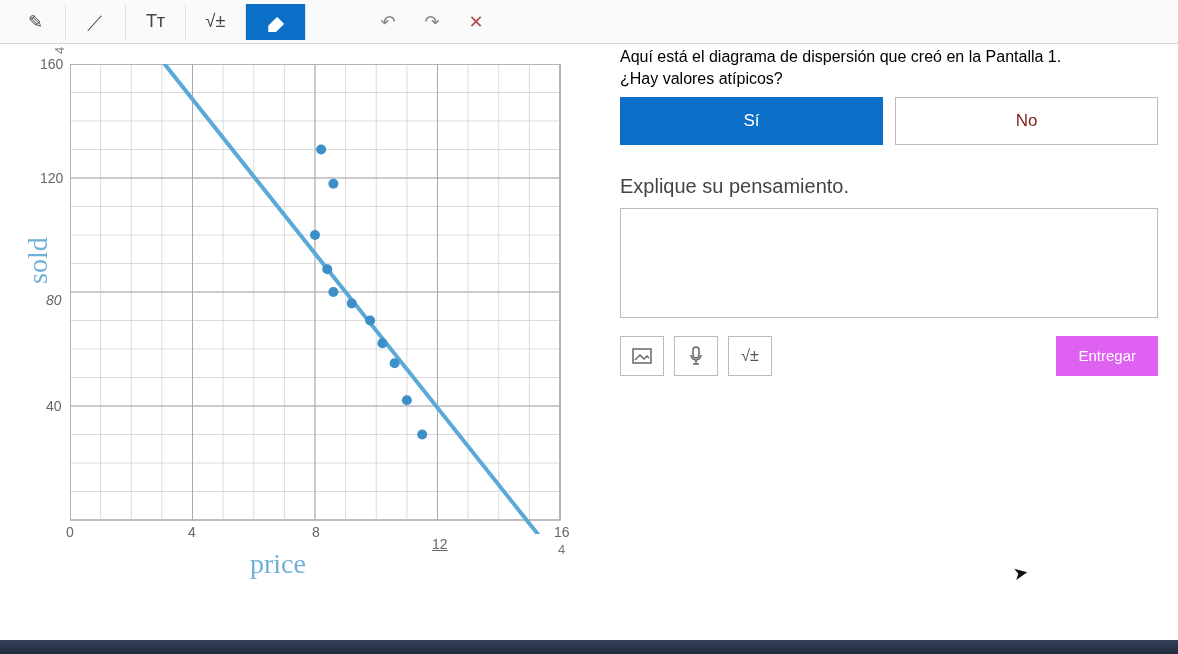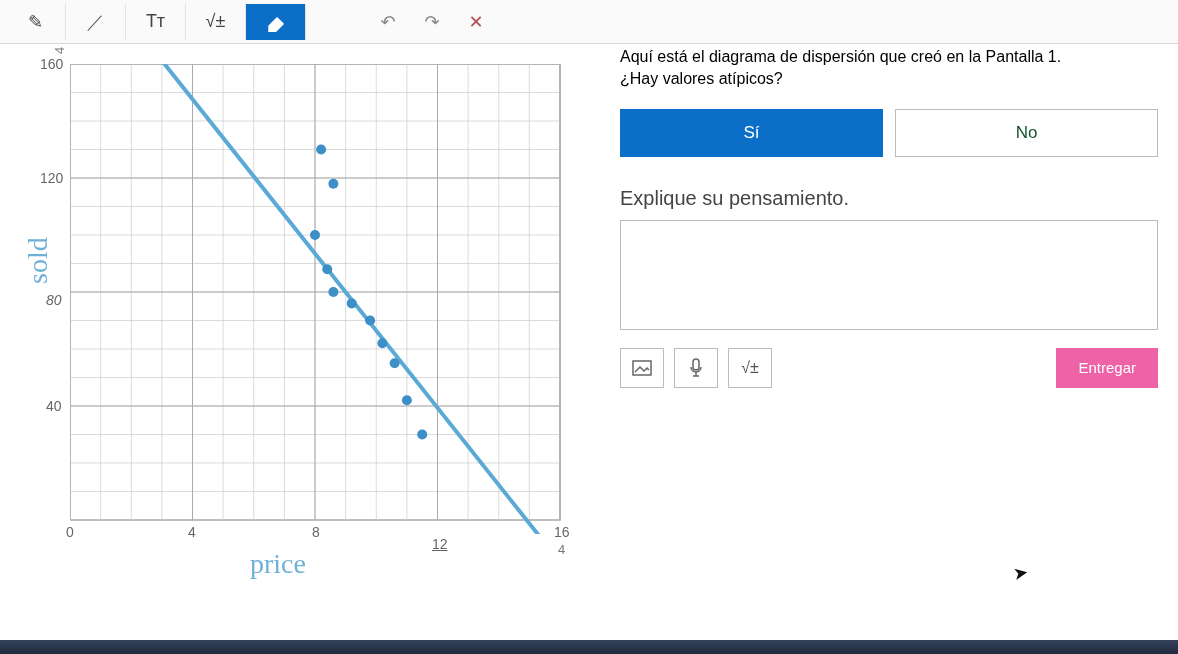--- a/index.html
+++ b/index.html
@@ -65,29 +65,29 @@
   }
   .question {
     font-size: 16px;
     line-height: 1.4;
     color: #000000;
     padding-top: 2px;
   }
   .answers {
     display: flex;
     gap: 12px;
-    margin-top: 18px;
+    margin-top: 6px;
   }
   .ans-btn {
     flex: 1;
     height: 48px;
     display: flex; align-items: center; justify-content: center;
     border: 1px solid #bbb;
     background: #fff;
-    color: #14532d;
+    color: #7f1d1d;
     font-size: 17px;
     cursor: pointer;
   }
   .ans-btn.selected {
     background: #0b6fc7;
     border-color: #0b6fc7;
     color: #fff;
   }
   .explain-label {
     margin-top: 30px;
@@ -115,21 +115,21 @@
     display: flex; align-items: center; justify-content: center;
     background: #fff;
     cursor: pointer;
     font-size: 16px;
     color: #555;
   }
   .submit-btn {
     margin-left: auto;
     height: 40px;
     padding: 0 22px;
-    background: #ec4899;
+    background: #d946ef;
     color: #fff;
     border: none;
     font-size: 15px;
     cursor: pointer;
     opacity: 0.85;
   }
 
   
   .chart-wrap {
     position: relative;

